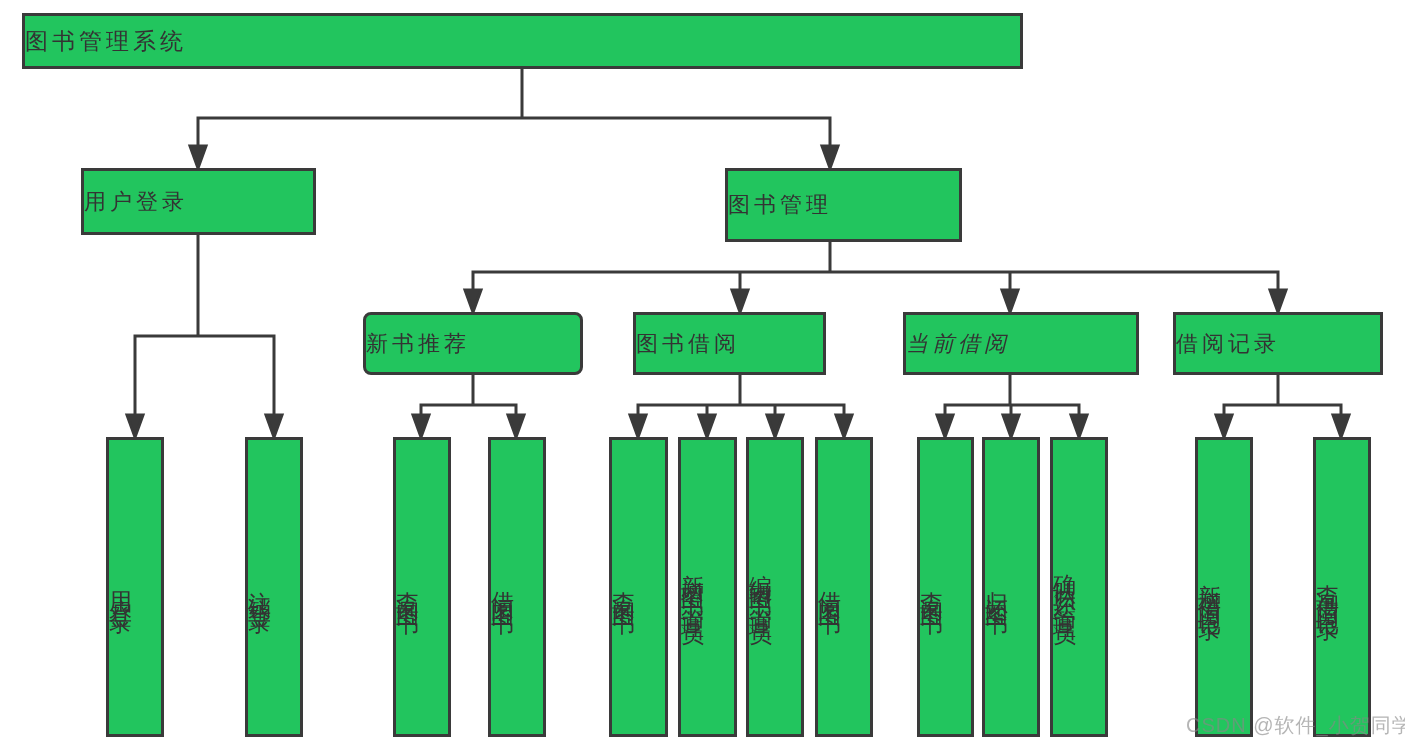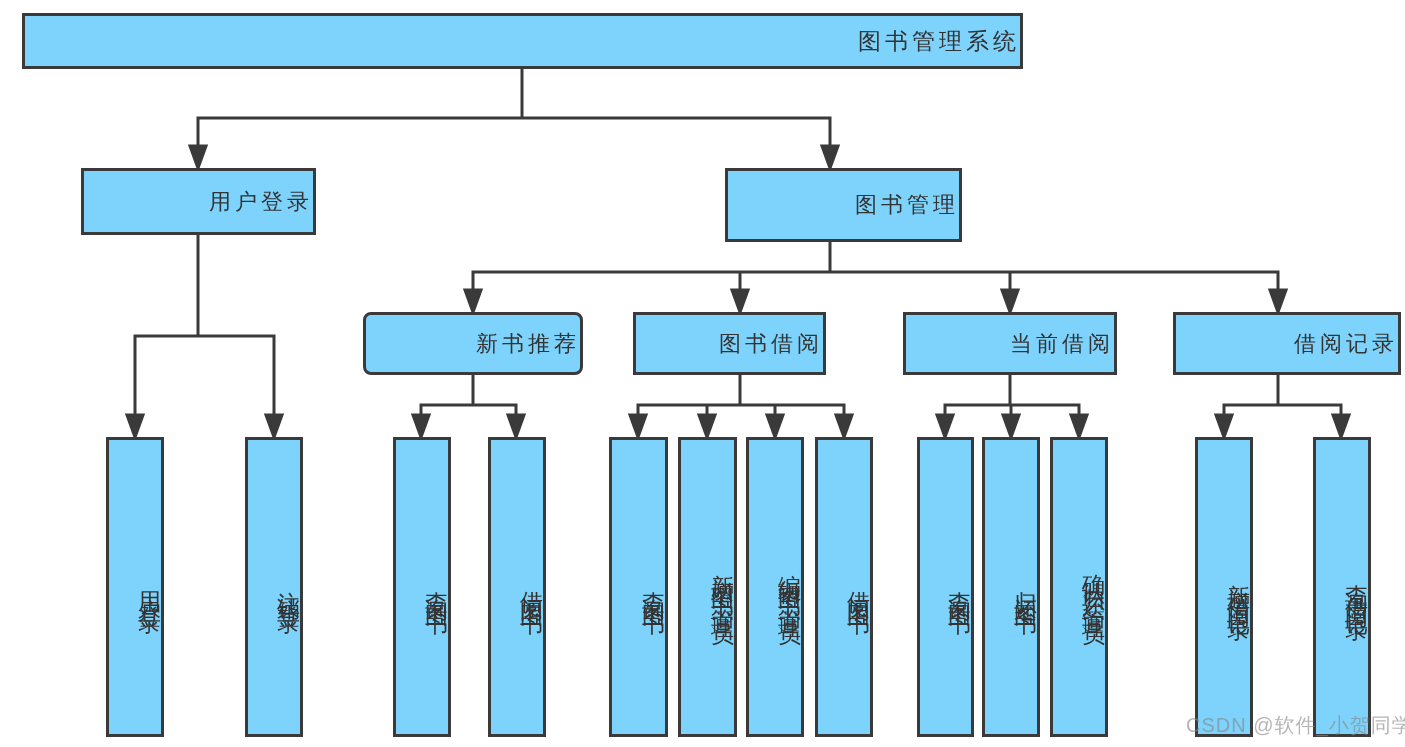--- a/index.html
+++ b/index.html
@@ -13,26 +13,26 @@
     overflow: hidden;
   }
   svg.connectors {
     position: absolute;
     left: 0; top: 0;
     width: 1405px; height: 747px;
     z-index: 1;
   }
   .node {
     position: absolute;
-    background: #7dd3fc;
+    background: #22c55e;
     border: 3px solid #3a3a3a;
     box-sizing: border-box;
     display: flex;
     align-items: center;
-    justify-content: flex-end;
+    justify-content: flex-start;
     z-index: 2;
   }
   .hlabel {
     font-size: 22px;
     letter-spacing: 4px;
     white-space: nowrap;
     line-height: 1;
   }
   .root .hlabel { font-size: 23px; }
   .vtext {
@@ -120,24 +120,24 @@
   <div class="node" style="left:725px; top:168px; width:237px; height:74px;">
     <span class="hlabel">图书管理</span>
   </div>
 
   <div class="node" style="left:363px; top:312px; width:220px; height:63px;border-radius:8px;">
     <span class="hlabel">新书推荐</span>
   </div>
   <div class="node" style="left:633px; top:312px; width:193px; height:63px;">
     <span class="hlabel">图书借阅</span>
   </div>
-  <div class="node" style="left:903px; top:312px; width:214px; height:63px;">
+  <div class="node" style="left:903px; top:312px; width:236px; height:63px;font-style:italic;">
     <span class="hlabel">当前借阅</span>
   </div>
-  <div class="node" style="left:1173px; top:312px; width:228px; height:63px;">
+  <div class="node" style="left:1173px; top:312px; width:210px; height:63px;">
     <span class="hlabel">借阅记录</span>
   </div>
 
   <div class="node leaf" style="left:106px; top:437px; width:58px; height:300px;">
     <span class="vtext">用户登录</span>
   </div>
   <div class="node leaf" style="left:245px; top:437px; width:58px; height:300px;">
     <span class="vtext">注销登录</span>
   </div>
 

